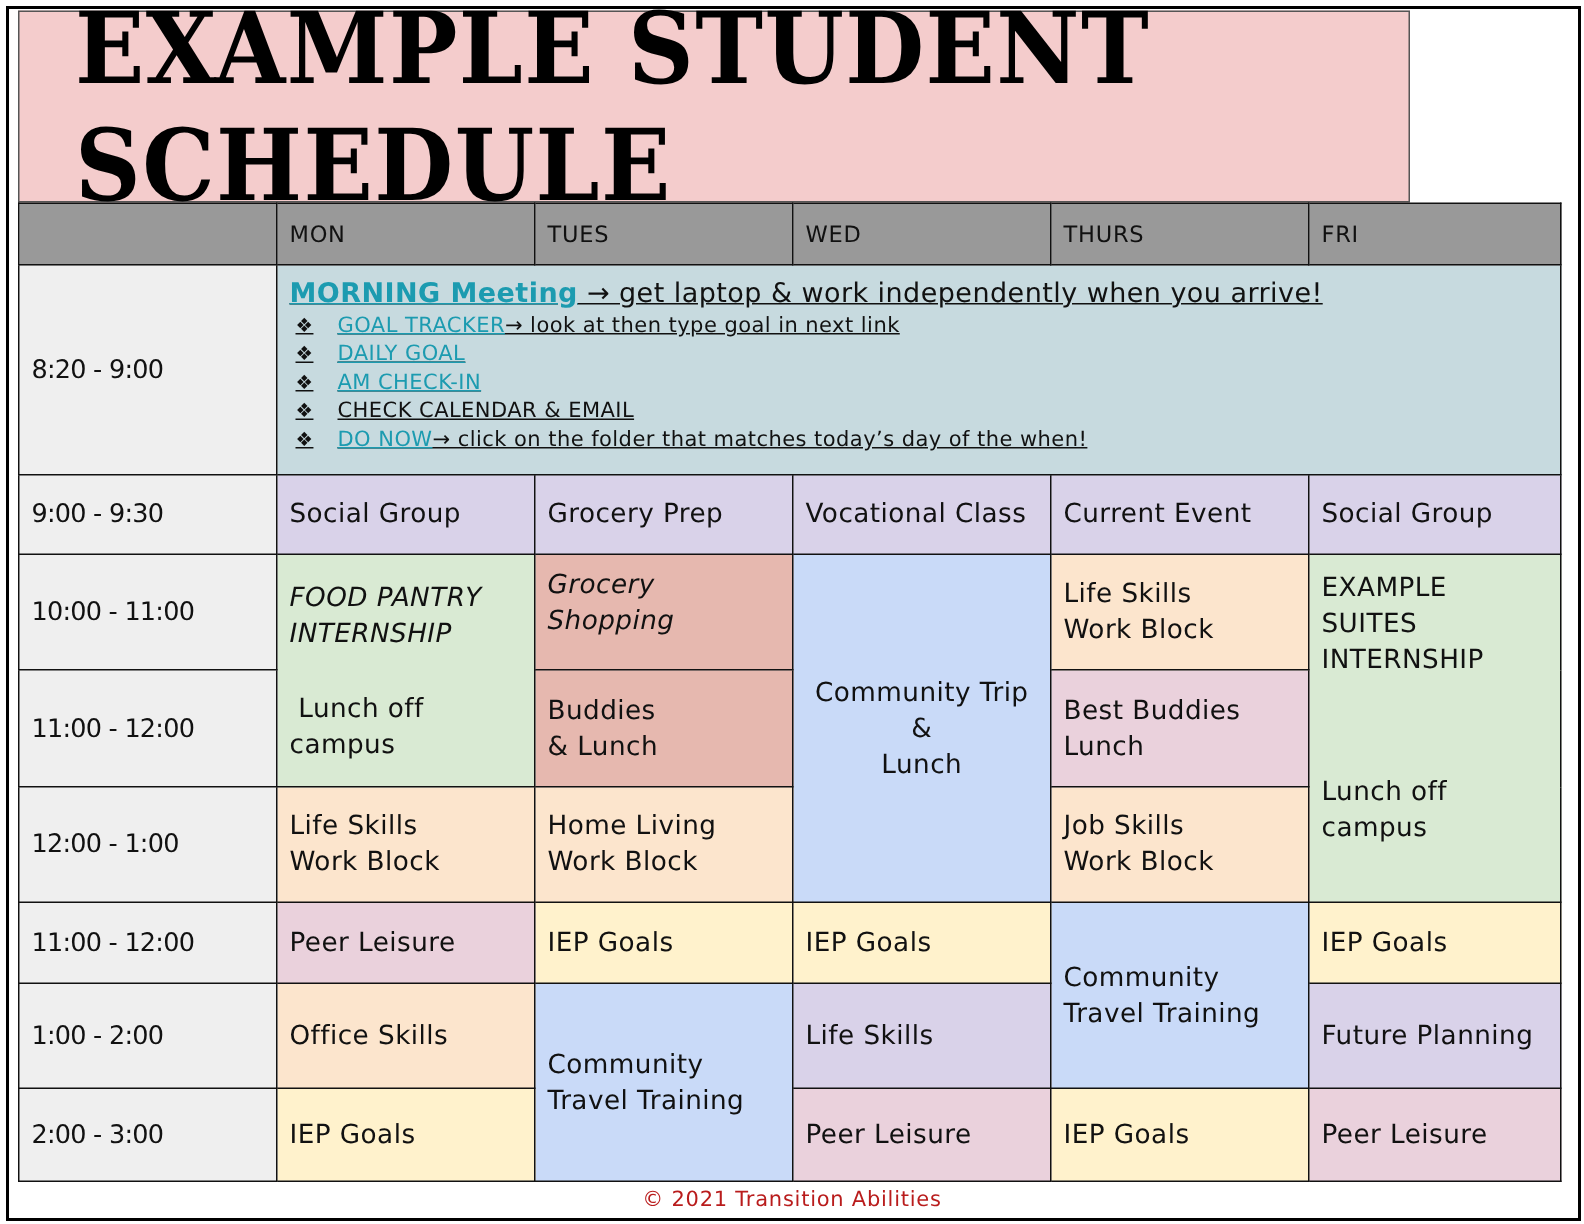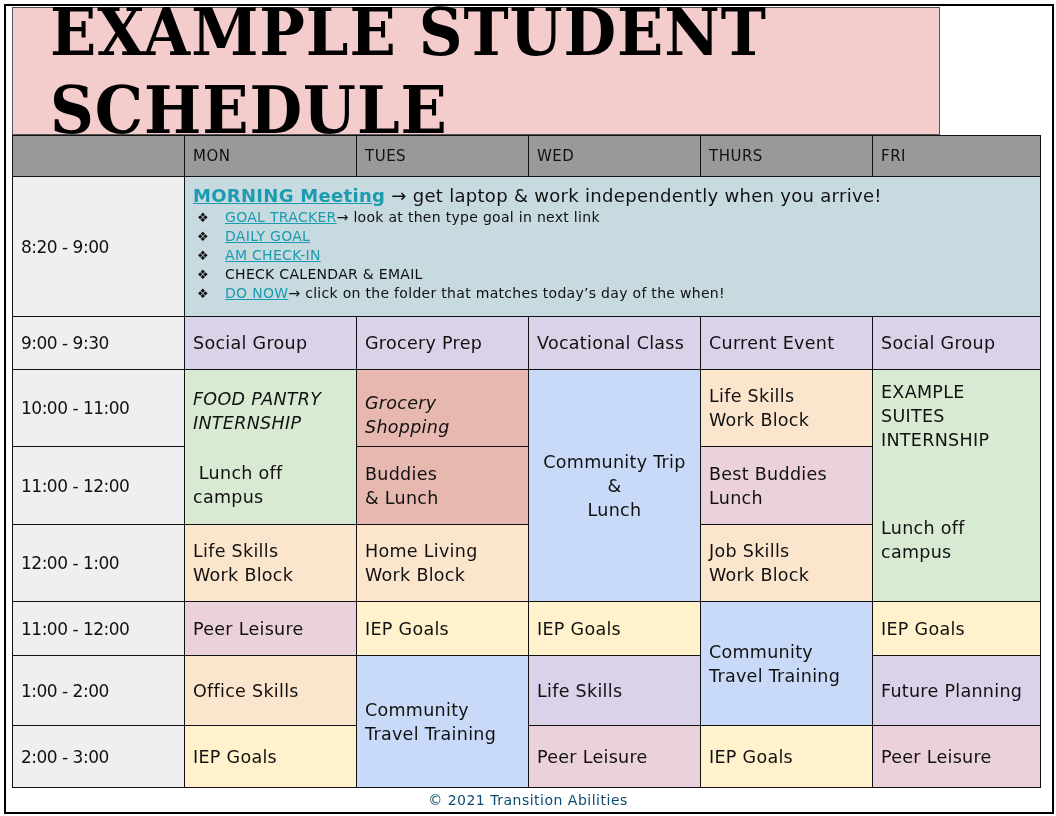--- a/index.html
+++ b/index.html
@@ -39,34 +39,34 @@
 
   .c-purple { background: #d9d2e9; }
   .c-green  { background: #d9ead3; }
   .c-red    { background: #e6b8af; }
   .c-orange { background: #fce5cd; }
   .c-blue   { background: #c9daf8; }
   .c-pink   { background: #ead1dc; }
   .c-yellow { background: #fff2cc; }
   .c-teal   { background: #c7dadf; }
 
-  .morning { padding: 8px 8px !important; vertical-align: top !important; }
+  .morning { padding: 8px 8px !important; vertical-align: top !important; text-decoration: underline; }
   .mm-head { font-size: 18px; line-height: 22px; margin-bottom: 1px; }
   .link { color: #1c9bb0; text-decoration: underline; }
   .mm-head .link { font-weight: bold; }
   ul.mm-list { list-style: none; padding-left: 4px; }
   ul.mm-list li { font-size: 14px; line-height: 19px; display: flex; align-items: center; }
   .bullet { width: 18px; font-size: 13px; margin-right: 10px; }
 
   .italic { font-style: italic; }
   .center { text-align: center !important; }
 
   .footer {
     position: absolute; left: 0; width: 1056px; top: 792px; text-align: center;
-    font-size: 14px; color: #0c4a6e; letter-spacing: 0.5px;
+    font-size: 14px; color: #b91c1c; letter-spacing: 0.5px;
   }
 </style>
 </head>
 <body>
 
 <div class="frame"></div>
 
 <div class="title-bar">
   <div class="title-text">EXAMPLE STUDENT SCHEDULE</div>
 </div>
@@ -134,21 +134,21 @@
 
   <tr style="height:77px">
     <td class="time">10:00 - 11:00</td>
     <td class="cell c-green" rowspan="2" style="vertical-align:top;padding-top:17px">
       <div class="italic">FOOD PANTRY</div>
       <div class="italic">INTERNSHIP</div>
       <div style="height:26px"></div>
       <div style="white-space:pre"> Lunch off</div>
       <div>campus</div>
     </td>
-    <td class="cell c-red" style="vertical-align:top;padding-top:21px">
+    <td class="cell c-red" style="vertical-align:top;padding-top:8px">
       <div class="italic">Grocery</div>
       <div class="italic">Shopping</div>
     </td>
     <td class="cell c-blue center" rowspan="3">
       <div>Community Trip</div>
       <div>&amp;</div>
       <div>Lunch</div>
     </td>
     <td class="cell c-orange">
       <div>Life Skills</div>

